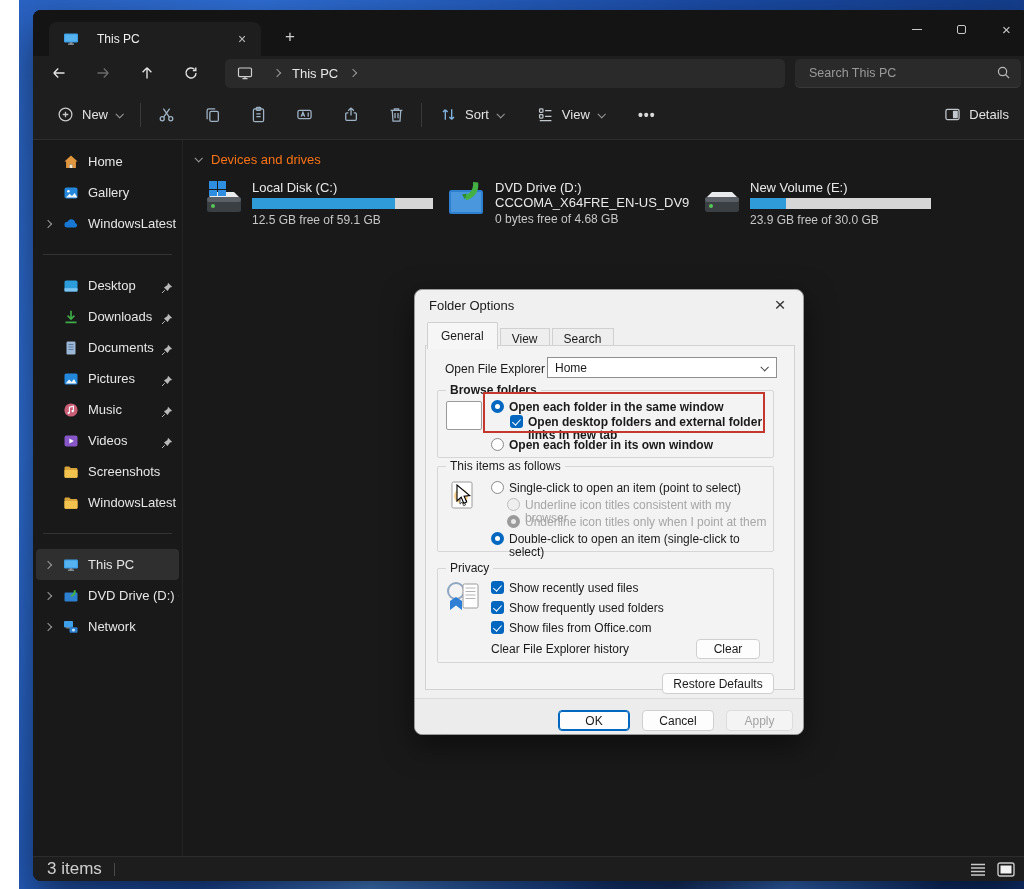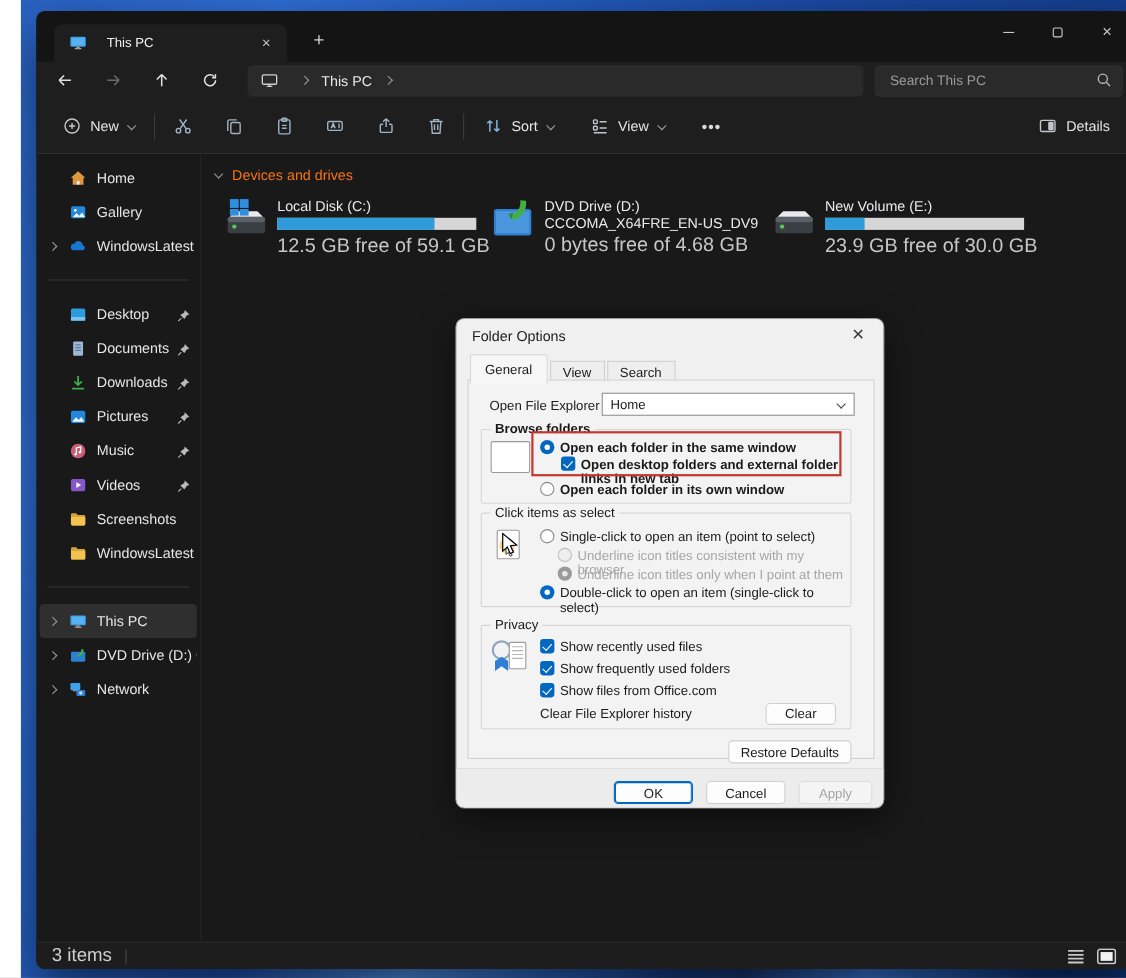--- a/index.html
+++ b/index.html
@@ -66,21 +66,21 @@
 
   .main { flex:1; position:relative; padding:8px 0 0 8px; }
   .section-head { display:flex; align-items:center; gap:10px; font-size:13px; color:#f97316; padding-left:4px; height:22px; }
   .tiles { position:relative; height:90px; margin-top:4px; }
   .tile { position:absolute; top:6px; display:flex; gap:7px; }
   .tile-ico { width:42px; height:40px; flex:none; }
   .tile-ico svg { width:42px; height:40px; }
   .tile-name { font-size:13px; color:#eaeaea; line-height:15px; }
   .tile-bar { width:181px; height:11px; background:#d6d6d6; margin-top:3px; }
   .tile-fill { height:100%; background:#2f9bd8; }
-  .tile-free { font-size:18px; color:#c7c7c7; margin-top:4px; }
+  .tile-free { font-size:12px; color:#c7c7c7; margin-top:4px; }
 
   .statusbar { position:absolute; left:0; bottom:0; width:100%; height:25px; background:#1d1d1d;
     border-top:1px solid #2c2c2c; display:flex; align-items:center; padding:0 14px; font-size:17px; color:#cfcfcf; }
   .status-div { width:1px; height:13px; background:#4a4a4a; margin-left:12px; }
   .status-views { margin-left:auto; display:flex; gap:10px; align-items:center; }
   .status-views svg { width:18px; height:15px; }
 
   
   .dialog { position:absolute; left:395px; top:289px; width:390px; height:446px; background:#f0f0f0;
     border-radius:8px; box-shadow:0 10px 30px rgba(0,0,0,.5); border:1px solid #9a9a9a; color:#1a1a1a; z-index:20; }
@@ -327,38 +327,38 @@
               </svg>
             </span>
           <span class="side-label">Desktop</span>
           <span class="side-pin"><svg viewBox="0 0 12 12">
                 <path d="M7 .8l4.2 4.2-2.2.5L6.6 9 3 5.4l3.5-2.4z" fill="#b9b9b9"></path>
                 <path d="M3.8 8.2L1 11" stroke="#b9b9b9" stroke-width="1"></path>
               </svg></span>
         </div>
         <div class="side-item">
           <span class="side-ico">
-              <svg viewBox="0 0 16 16">
-                <rect x="3.5" y="1.5" width="9" height="13" rx="1.2" fill="#9db7d6"></rect>
-                <path d="M5.5 4.5h5M5.5 7h5M5.5 9.5h5" stroke="#5d7a9e" stroke-width="1"></path>
-              </svg>
-            </span>
-          <span class="side-label">Documents</span>
+              <svg viewBox="0 0 16 16" fill="none" stroke="#3fae49" stroke-width="1.6">
+                <path d="M8 1.8v8M4.6 6.6L8 10l3.4-3.4M2.5 13.4h11"></path>
+              </svg>
+            </span>
+          <span class="side-label">Downloads</span>
           <span class="side-pin"><svg viewBox="0 0 12 12">
                 <path d="M7 .8l4.2 4.2-2.2.5L6.6 9 3 5.4l3.5-2.4z" fill="#b9b9b9"></path>
                 <path d="M3.8 8.2L1 11" stroke="#b9b9b9" stroke-width="1"></path>
               </svg></span>
         </div>
         <div class="side-item">
           <span class="side-ico">
-              <svg viewBox="0 0 16 16" fill="none" stroke="#3fae49" stroke-width="1.6">
-                <path d="M8 1.8v8M4.6 6.6L8 10l3.4-3.4M2.5 13.4h11"></path>
-              </svg>
-            </span>
-          <span class="side-label">Downloads</span>
+              <svg viewBox="0 0 16 16">
+                <rect x="3.5" y="1.5" width="9" height="13" rx="1.2" fill="#9db7d6"></rect>
+                <path d="M5.5 4.5h5M5.5 7h5M5.5 9.5h5" stroke="#5d7a9e" stroke-width="1"></path>
+              </svg>
+            </span>
+          <span class="side-label">Documents</span>
           <span class="side-pin"><svg viewBox="0 0 12 12">
                 <path d="M7 .8l4.2 4.2-2.2.5L6.6 9 3 5.4l3.5-2.4z" fill="#b9b9b9"></path>
                 <path d="M3.8 8.2L1 11" stroke="#b9b9b9" stroke-width="1"></path>
               </svg></span>
         </div>
         <div class="side-item">
           <span class="side-ico">
               <svg viewBox="0 0 16 16">
                 <rect x="1.5" y="2.5" width="13" height="11" rx="1.6" fill="#2387dc"></rect>
                 <path d="M2.6 12.4l3.5-4 2.5 2.5 2.4-2.8 2.5 4.3z" fill="#eef6fd"></path>
@@ -563,21 +563,21 @@
         <div class="icon-box browse-ico"></div>
         <span class="radio sel" style="left:53px; top:9px;"></span>
         <span class="dlabel" style="left:71px; top:10px;">Open each folder in the same window</span>
         <span class="checkb" style="left:72px; top:24px;"></span>
         <span class="dlabel" style="left:90px; top:25px; width:256px;">Open desktop folders and external folder links in new tab</span>
         <span class="radio" style="left:53px; top:47px;"></span>
         <span class="dlabel" style="left:71px; top:48px;">Open each folder in its own window</span>
       </div>
 
       <div class="group g-click">
-        <span class="legend">Click items as select</span>
+        <span class="legend">This items as follows</span>
         <span class="icon-box" style="left:12px; top:13px; width:26px; height:36px;">
           <svg viewBox="0 0 26 36" width="26" height="36">
               <rect x="2" y="2" width="20" height="26" rx="1.5" fill="#fff" stroke="#9a9a9a"></rect>
               <circle cx="11" cy="16" r="7" fill="#f3c169" opacity="0.75"></circle>
               <circle cx="11" cy="16" r="3.4" fill="#e89c2f"></circle>
               <path d="M10 14l7 7-3 .3 1.6 3.6-1.9.8-1.6-3.6-2.1 2z" fill="#fff" stroke="#3a3a3a" stroke-width="0.9"></path>
             </svg>
         </span>
         <span class="radio" style="left:53px; top:14px;"></span>
         <span class="dlabel" style="left:71px; top:15px;">Single-click to open an item (point to select)</span>

